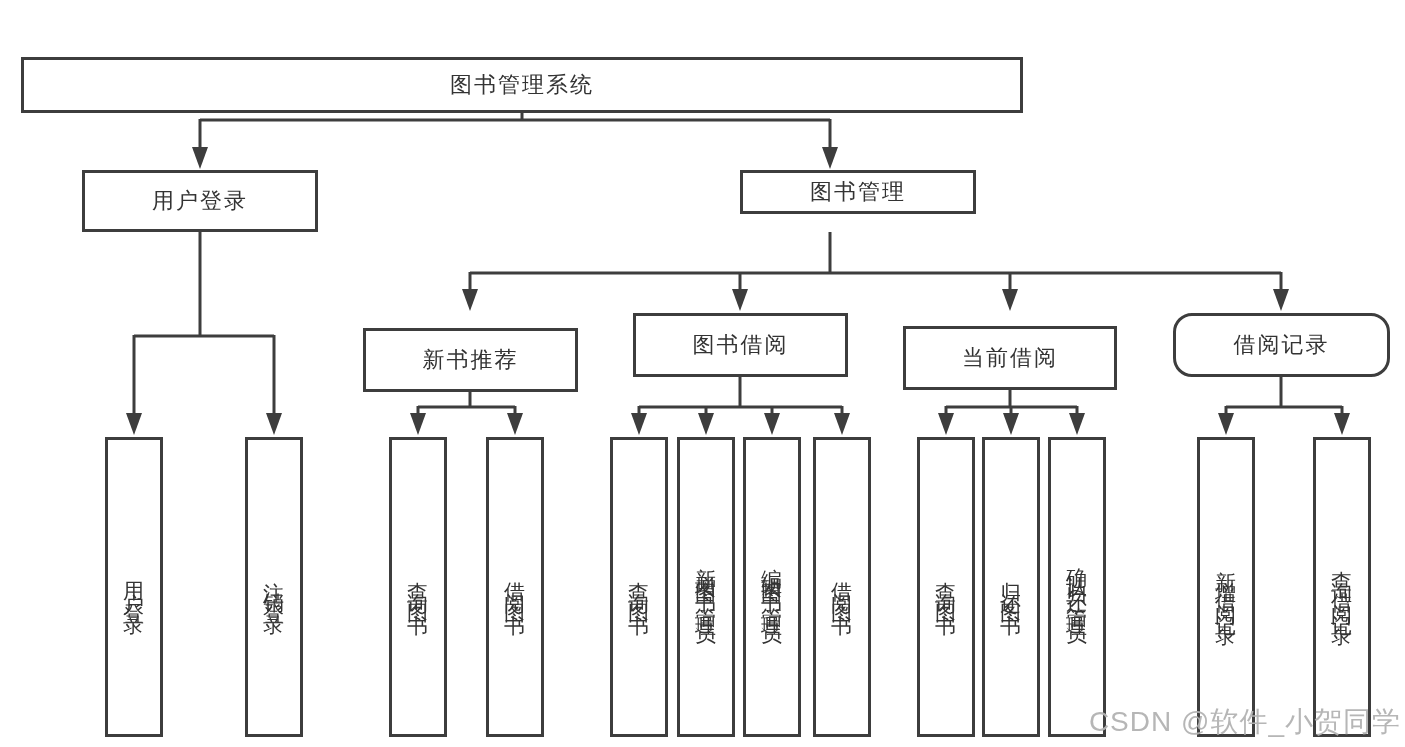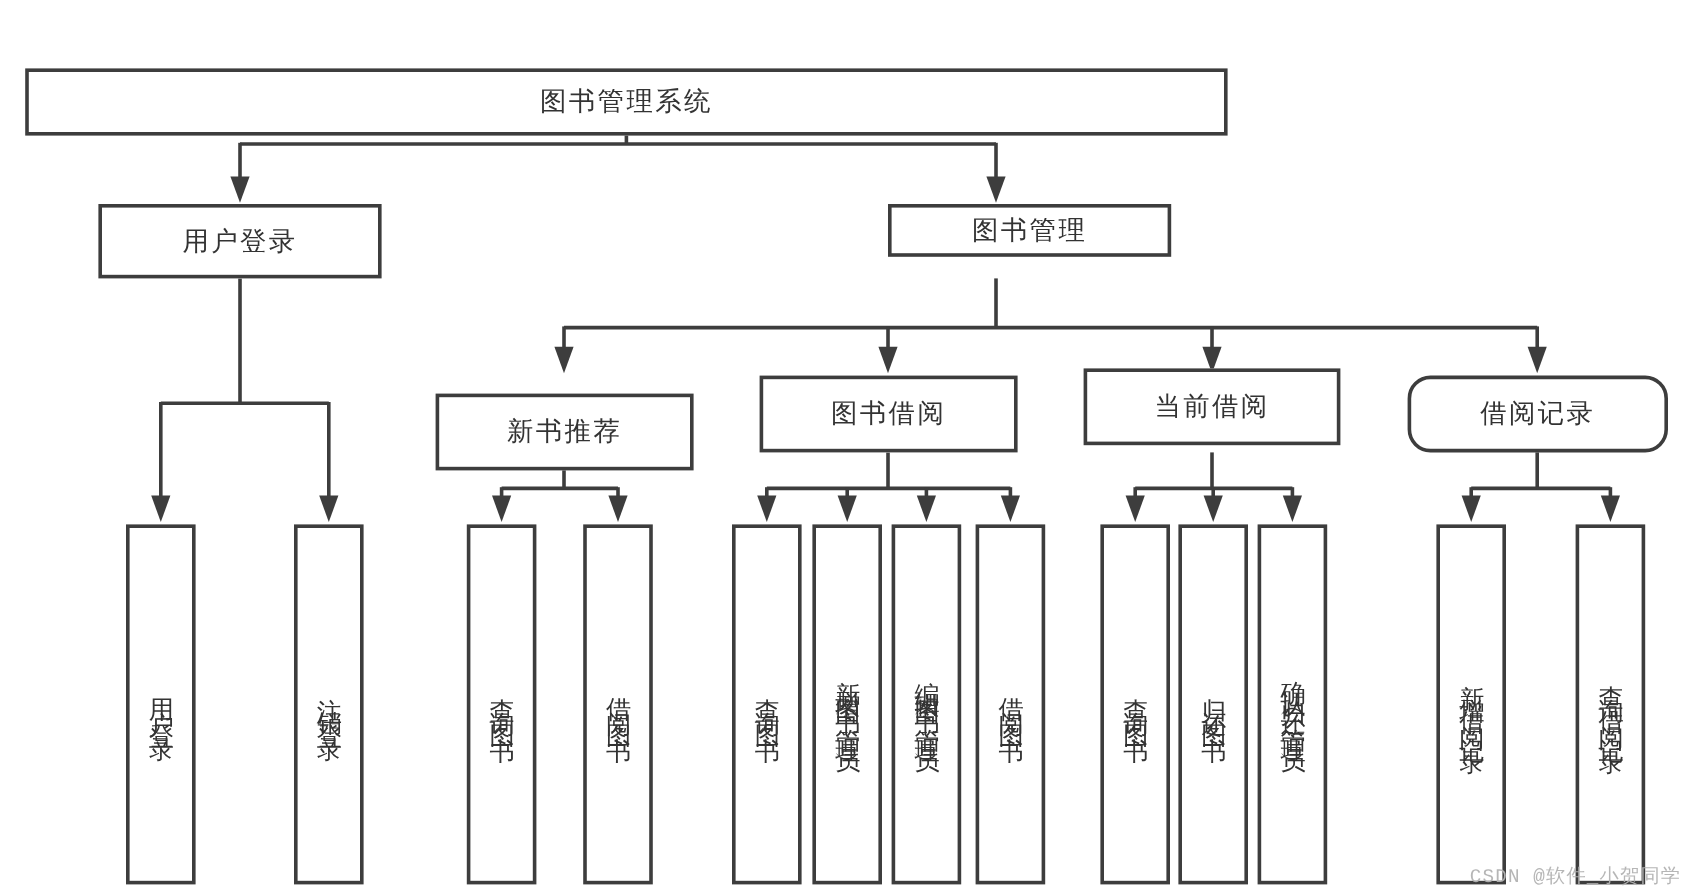--- a/index.html
+++ b/index.html
@@ -18,21 +18,21 @@
     top:437px; height:300px; width:58px;
     display:flex; align-items:center; justify-content:center;
   }
   .vlabel {
     writing-mode:vertical-rl; text-orientation:mixed;
     font-size:21px; color:#333333; letter-spacing:11px; line-height:1;
   }
   .hlabel { pointer-events:none; }
   #watermark {
     position:absolute; right:4px; bottom:6px;
-    font-size:16px; color:rgba(178,178,178,0.95); letter-spacing:1px; white-space:nowrap;font-family:Liberation Mono, monospace;
+    font-size:28px; color:rgba(178,178,178,0.95); letter-spacing:1px; white-space:nowrap;
   }
 </style>
 </head>
 <body>
 
 <div id="canvas">
 
   <svg id="wires" width="1405" height="747" viewBox="0 0 1405 747" xmlns="http://www.w3.org/2000/svg">
     <g stroke="#3d3d3d" stroke-width="3" fill="none">
 
@@ -116,21 +116,21 @@
   <div class="hbox" style="left:740px; top:170px; width:236px; height:44px;">
     <span class="hlabel">图书管理</span>
   </div>
 
   <div class="hbox" style="left:363px; top:328px; width:215px; height:64px;">
     <span class="hlabel">新书推荐</span>
   </div>
   <div class="hbox" style="left:633px; top:313px; width:215px; height:64px;">
     <span class="hlabel">图书借阅</span>
   </div>
-  <div class="hbox" style="left:903px; top:307px; width:214px; height:64px;">
+  <div class="hbox" style="left:903px; top:326px; width:214px; height:64px;">
     <span class="hlabel">当前借阅</span>
   </div>
   <div class="hbox" style="left:1173px; top:313px; width:217px; height:64px;border-radius:19px;">
     <span class="hlabel">借阅记录</span>
   </div>
 
   <div class="vbox" style="left:105px;">
     <span class="vlabel">用户登录</span>
   </div>
   <div class="vbox" style="left:245px;">

